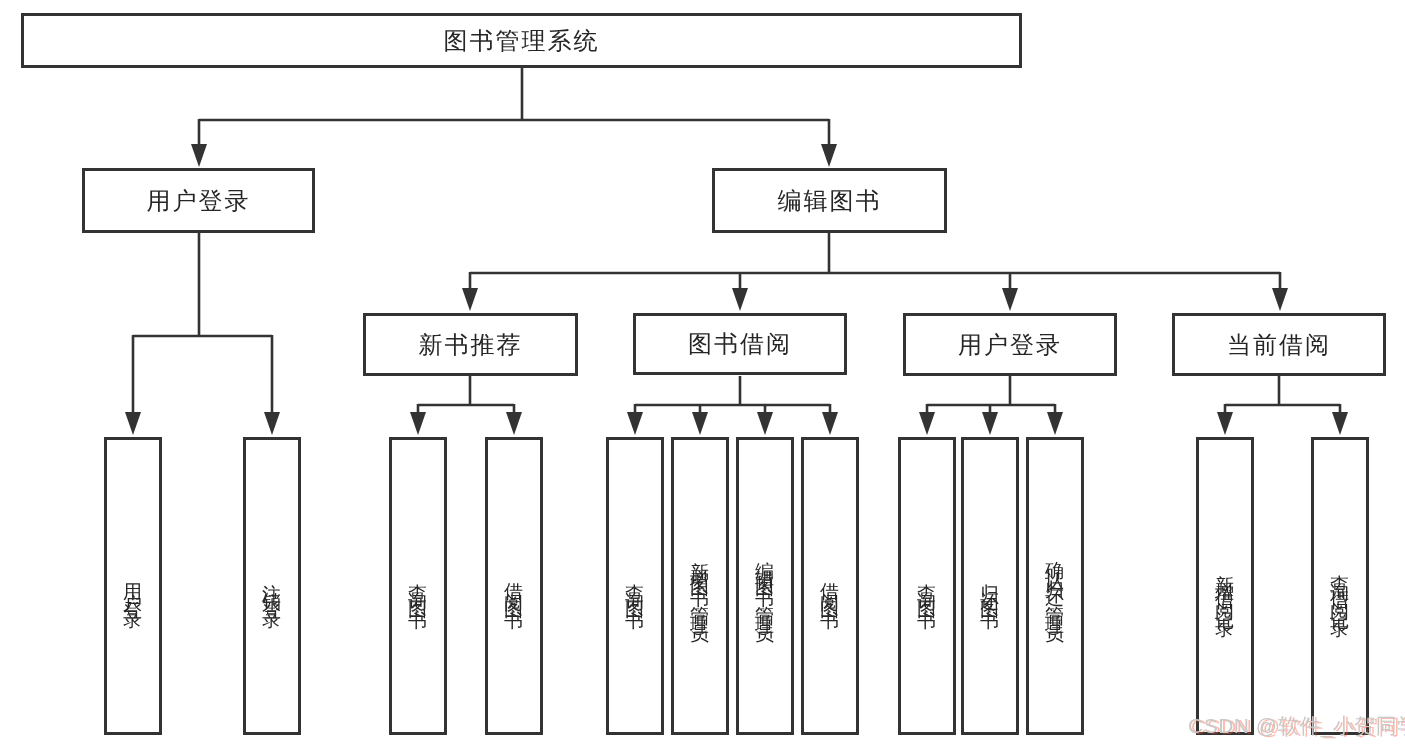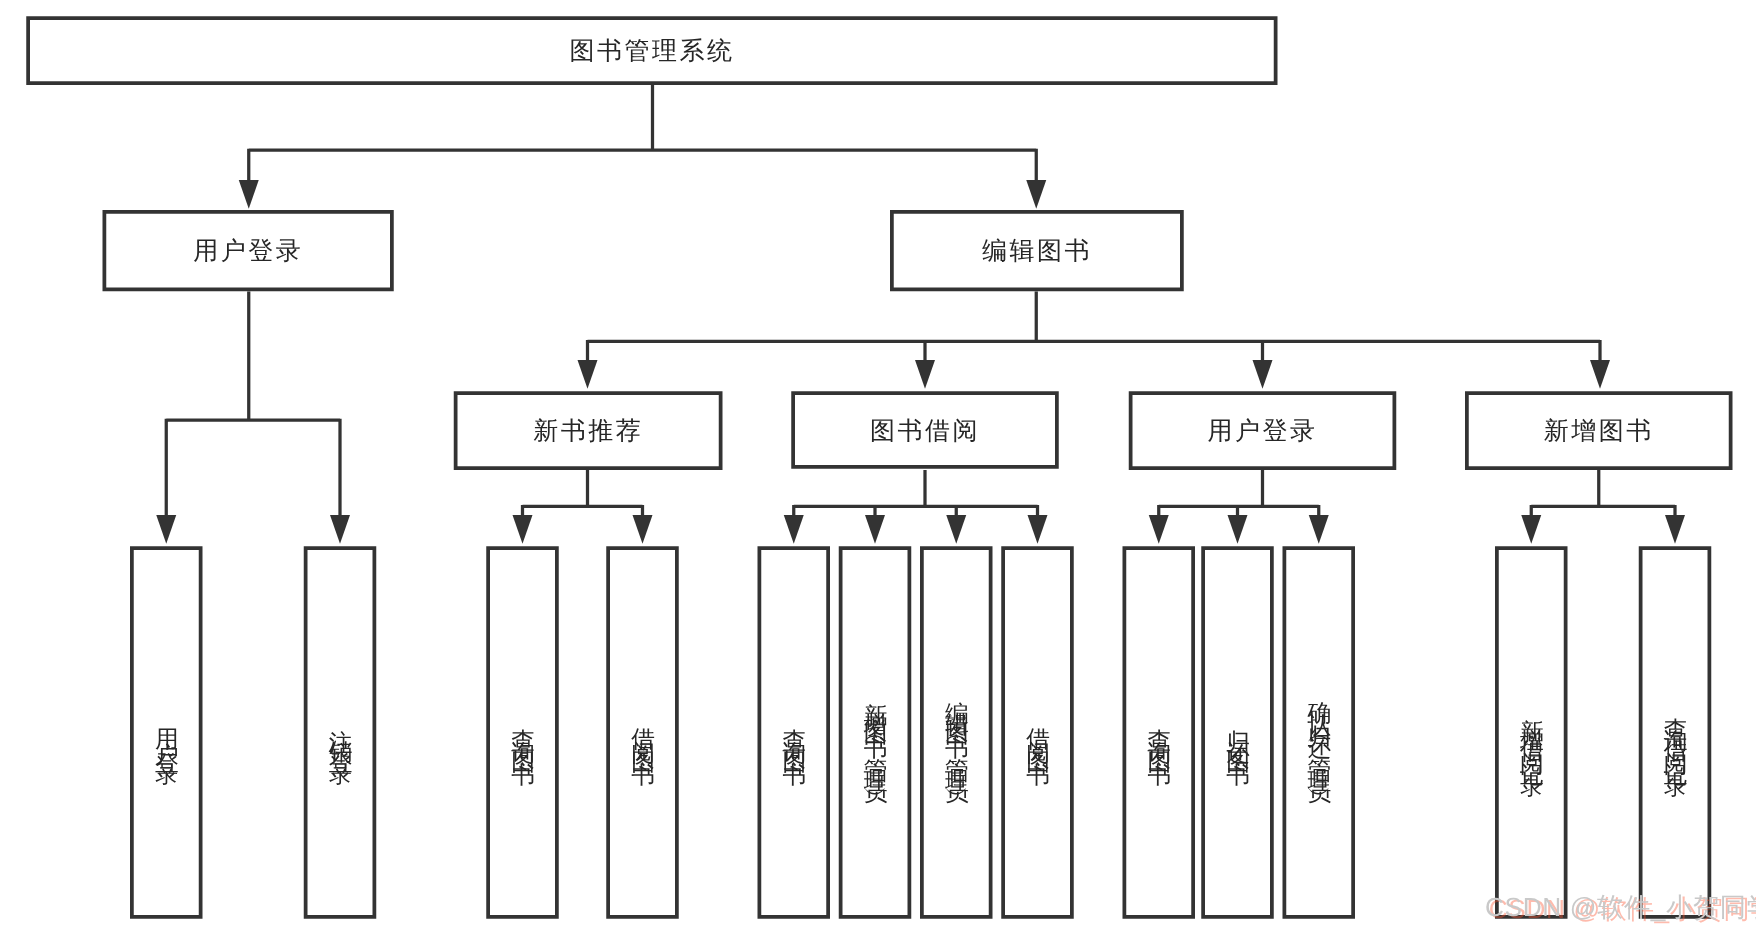--- a/index.html
+++ b/index.html
@@ -25,21 +25,21 @@
   .connectors polygon{fill:var(--line);stroke:none;}
   .box{
     position:absolute;
     box-sizing:border-box;
     background:var(--box-fill);
     border:3px solid var(--box-border);
     display:flex;align-items:center;justify-content:center;
     z-index:2;
   }
   .box .hlabel{
-    font-size:20px;
+    font-size:24px;
     letter-spacing:2px;
     white-space:nowrap;
     color:var(--text);
   }
   .box .vlabel{
     writing-mode:vertical-rl;
     text-orientation:mixed;
     font-size:19px;
     letter-spacing:9px;
     line-height:1;
@@ -115,21 +115,21 @@
   <div class="box" style="left:363px;top:313px;width:215px;height:63px">
     <span class="hlabel">新书推荐</span>
   </div>
   <div class="box" style="left:633px;top:313px;width:214px;height:62px">
     <span class="hlabel">图书借阅</span>
   </div>
   <div class="box" style="left:903px;top:313px;width:214px;height:63px">
     <span class="hlabel">用户登录</span>
   </div>
   <div class="box" style="left:1172px;top:313px;width:214px;height:63px">
-    <span class="hlabel">新增图书</span>
+    <span class="hlabel">当前借阅</span>
   </div>
 
   <div class="box" style="left:104px;top:437px;width:58px;height:298px">
     <span class="vlabel">用户登录</span>
   </div>
   <div class="box" style="left:243px;top:437px;width:58px;height:298px">
     <span class="vlabel">注销登录</span>
   </div>
   <div class="box" style="left:389px;top:437px;width:58px;height:298px">
     <span class="vlabel">查询图书</span>

